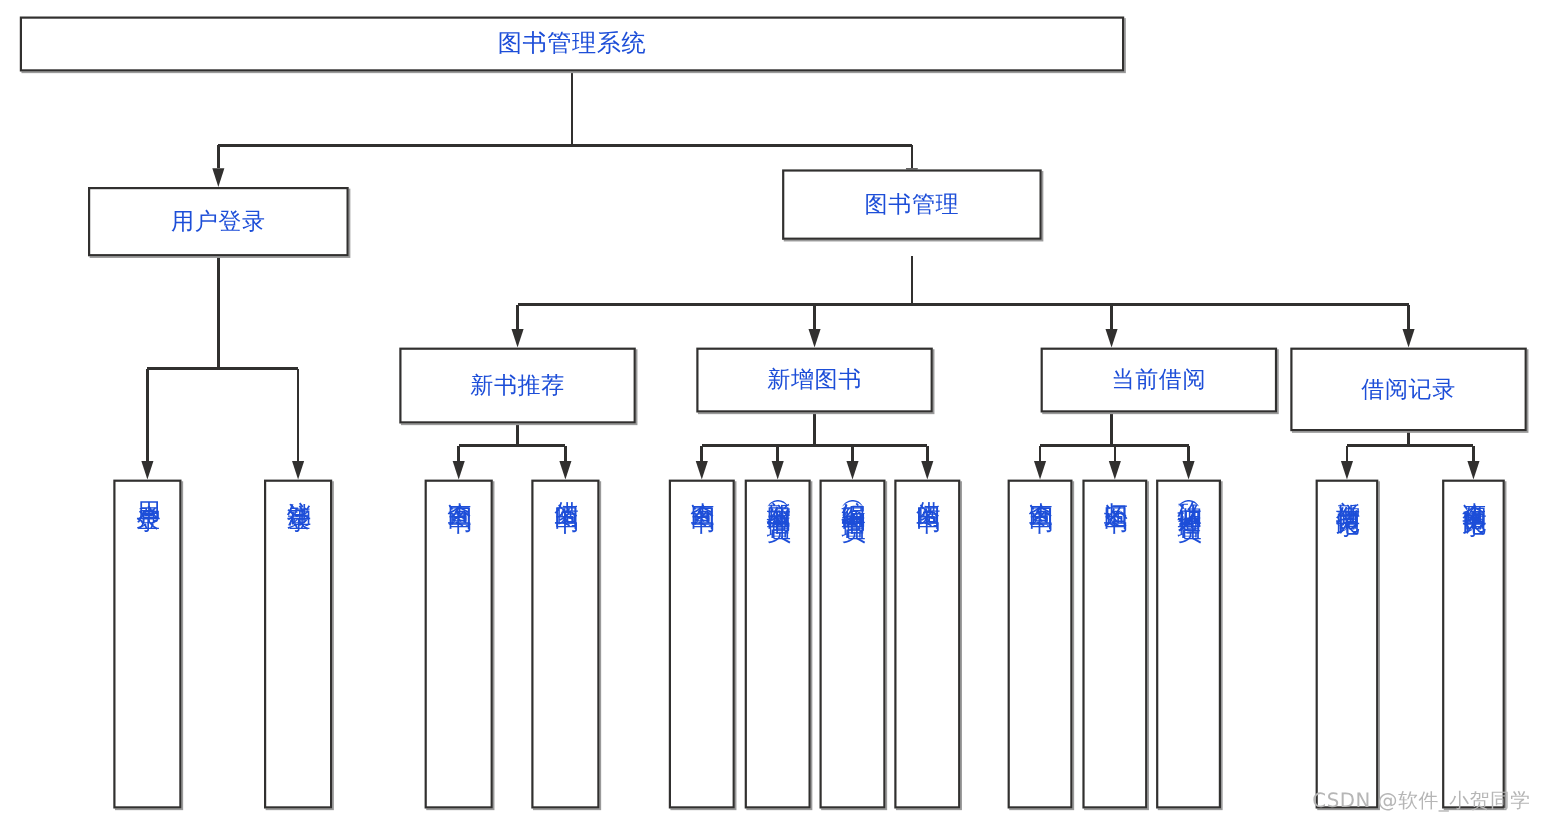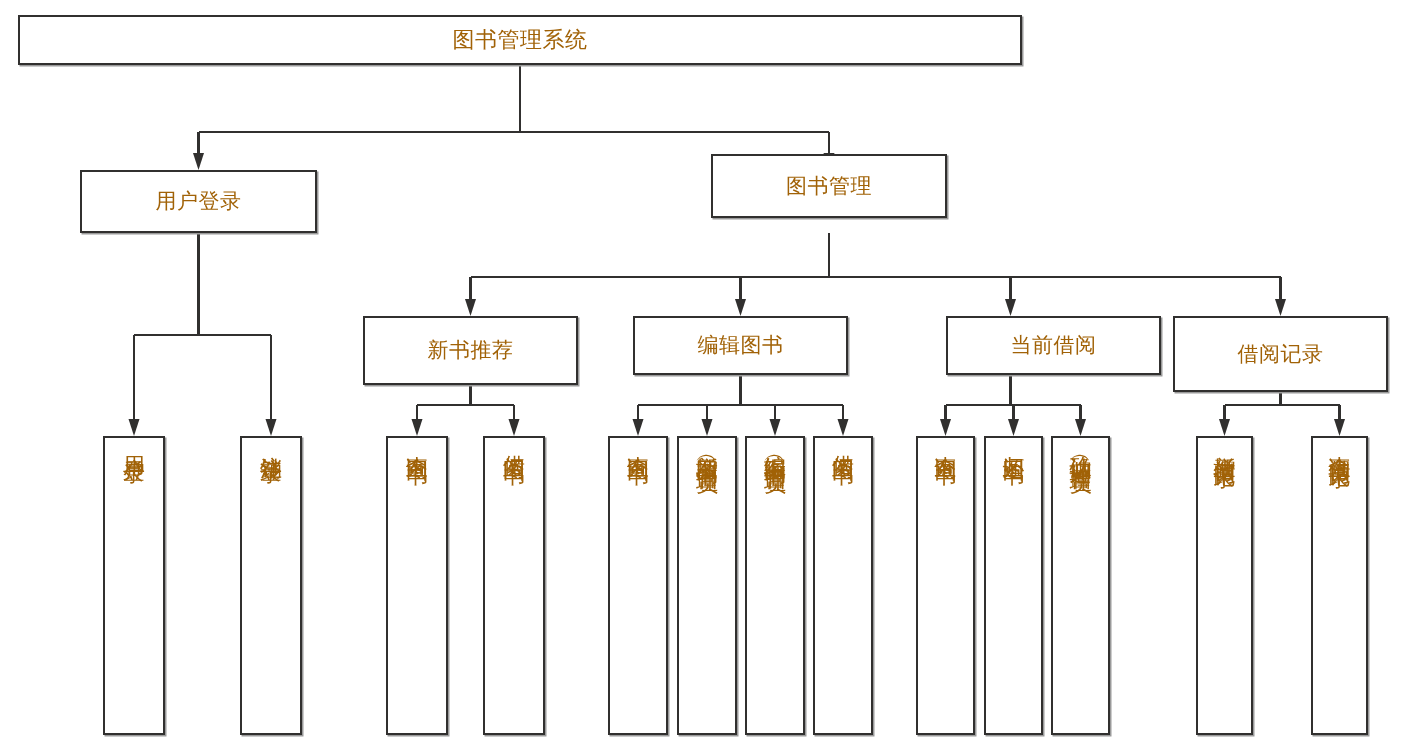--- a/index.html
+++ b/index.html
@@ -29,21 +29,21 @@
     box-sizing: border-box;
     background: #ffffff;
     border: 2px solid #31302f;
     box-shadow: 1.5px 1.5px 0 0 #9a9a9a;
     display: flex;
     align-items: center;
     justify-content: center;
     overflow: hidden;
   }
   .node-label {
-    color: #a16207;
+    color: #1d4ed8;
     line-height: 1.18;
     text-align: center;
     white-space: pre-line;
   }
   .node.horizontal .node-label {
     font-size: 21px;
     letter-spacing: 0.5px;
   }
   .node.root .node-label {
     font-size: 22px;
@@ -133,21 +133,21 @@
       <div class="node horizontal" style="left: 80px; top: 170px; width: 237px; height: 63px;">
         <span class="node-label">用户登录</span>
       </div>
       <div class="node horizontal" style="left: 711px; top: 154px; width: 236px; height: 64px;">
         <span class="node-label">图书管理</span>
       </div>
       <div class="node horizontal" style="left: 363px; top: 316px; width: 215px; height: 69px;">
         <span class="node-label">新书推荐</span>
       </div>
       <div class="node horizontal" style="left: 633px; top: 316px; width: 215px; height: 59px;">
-        <span class="node-label">编辑图书</span>
+        <span class="node-label">新增图书</span>
       </div>
       <div class="node horizontal" style="left: 946px; top: 316px; width: 215px; height: 59px;">
         <span class="node-label">当前借阅</span>
       </div>
       <div class="node horizontal" style="left: 1173px; top: 316px; width: 215px; height: 76px;">
         <span class="node-label">借阅记录</span>
       </div>
       <div class="node vertical" style="left: 103px; top: 436px; width: 62px; height: 299px;">
         <span class="node-label">用户登录</span>
       </div>
@@ -181,13 +181,14 @@
       <div class="node vertical" style="left: 1051px; top: 436px; width: 59px; height: 299px;">
         <span class="node-label">确认归还（管理员）</span>
       </div>
       <div class="node vertical" style="left: 1196px; top: 436px; width: 57px; height: 299px;">
         <span class="node-label">新增借阅记录</span>
       </div>
       <div class="node vertical" style="left: 1311px; top: 436px; width: 57px; height: 299px;">
         <span class="node-label">查询借阅记录</span>
       </div>
     </div>
+  <div class="watermark" style="left: 1193px; top: 716px; color: rgb(182, 182, 182);">CSDN @软件_小贺同学</div>
 </div>
 
 </body></html>

